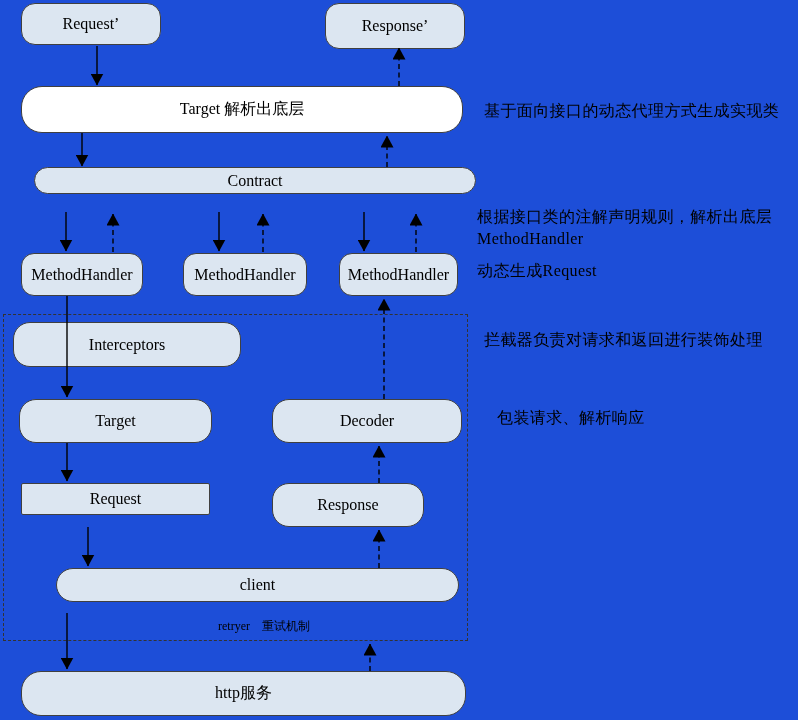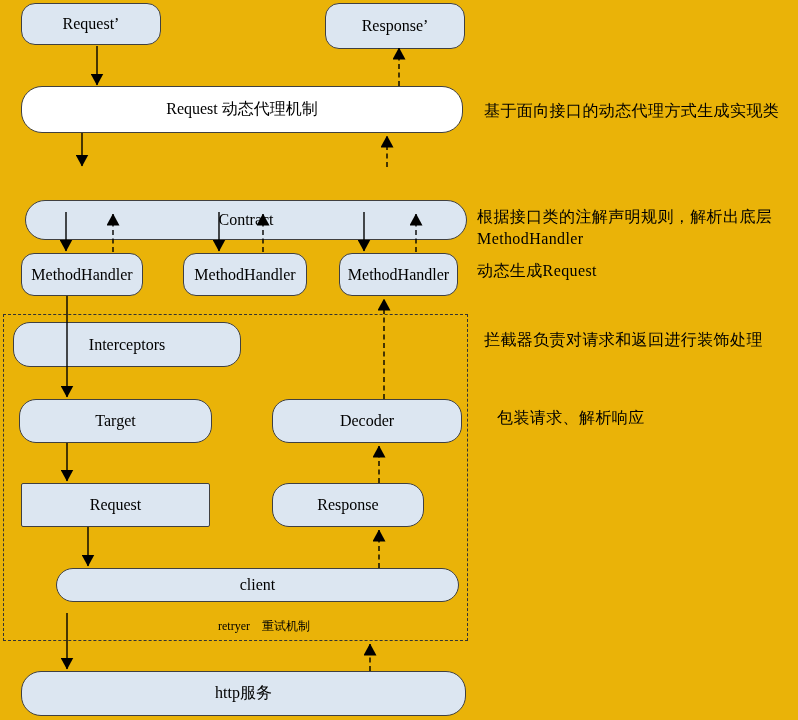--- a/index.html
+++ b/index.html
@@ -1,37 +1,37 @@
 <!DOCTYPE html>
 <html><head>
 <meta charset="utf-8">
 <style>
   html,body{margin:0;padding:0;background:#ffffff;}
   .stage{
-    position:relative;width:798px;height:720px;background:#eab308;overflow:hidden;
+    position:relative;width:798px;height:720px;background:#1d4ed8;overflow:hidden;
     font-family:"Liberation Serif","DejaVu Serif",serif;color:#000;
   }
   .node{
     position:absolute;box-sizing:border-box;background:#dce6f1;
     border:1.2px solid #404040;border-radius:16px;
     display:flex;align-items:center;justify-content:center;
     font-size:16px;z-index:2;
   }
   .node .lbl{white-space:nowrap;}
   #n-request-prime{left:21px;top:3px;width:140px;height:42px;border-radius:14px;}
   #n-response-prime{left:325px;top:3px;width:140px;height:46px;border-radius:14px;}
   #n-target{left:21px;top:86px;width:442px;height:47px;border-radius:21px;background:#ffffff;}
-  #n-contract{left:25px;top:167px;width:442px;height:40px;border-radius:20px;margin-top:33px;}
+  #n-contract{left:34px;top:167px;width:442px;height:27px;border-radius:20px;}
   #n-mh1{left:21px;top:253px;width:122px;height:43px;border-radius:13px;}
   #n-mh2{left:183px;top:253px;width:124px;height:43px;border-radius:13px;}
   #n-mh3{left:339px;top:253px;width:119px;height:43px;border-radius:13px;}
   #n-interceptors{left:13px;top:322px;width:228px;height:45px;border-radius:17px;}
   #n-encoder{left:19px;top:399px;width:193px;height:44px;border-radius:17px;}
   #n-decoder{left:272px;top:399px;width:190px;height:44px;border-radius:17px;}
-  #n-request{left:21px;top:483px;width:189px;height:44px;border-radius:2px;}
+  #n-request{left:21px;top:483px;width:189px;height:32px;border-radius:2px;}
   #n-response{left:272px;top:483px;width:152px;height:44px;border-radius:17px;}
   #n-client{left:40px;top:568px;width:403px;height:34px;border-radius:19px;margin-left:16px;}
   #n-http{left:21px;top:671px;width:445px;height:45px;border-radius:20px;}
   #retry-box{
     position:absolute;left:3px;top:314px;width:465px;height:327px;
     border:1.3px dashed #333;box-sizing:border-box;z-index:1;background:transparent;
   }
   #retryer-label{
     position:absolute;left:218px;top:618px;font-size:12px;z-index:2;white-space:nowrap;
   }
@@ -55,21 +55,21 @@
 
   <div id="retry-box"></div>
 
   <div class="node" id="n-request-prime">
     <span class="lbl">Request’</span>
   </div>
   <div class="node" id="n-response-prime">
     <span class="lbl">Response’</span>
   </div>
   <div class="node" id="n-target">
-    <span class="lbl">Request 动态代理机制</span>
+    <span class="lbl">Target 解析出底层</span>
   </div>
   <div class="node" id="n-contract">
     <span class="lbl">Contract</span>
   </div>
   <div class="node" id="n-mh1">
     <span class="lbl">MethodHandler</span>
   </div>
   <div class="node" id="n-mh2">
     <span class="lbl">MethodHandler</span>
   </div>

